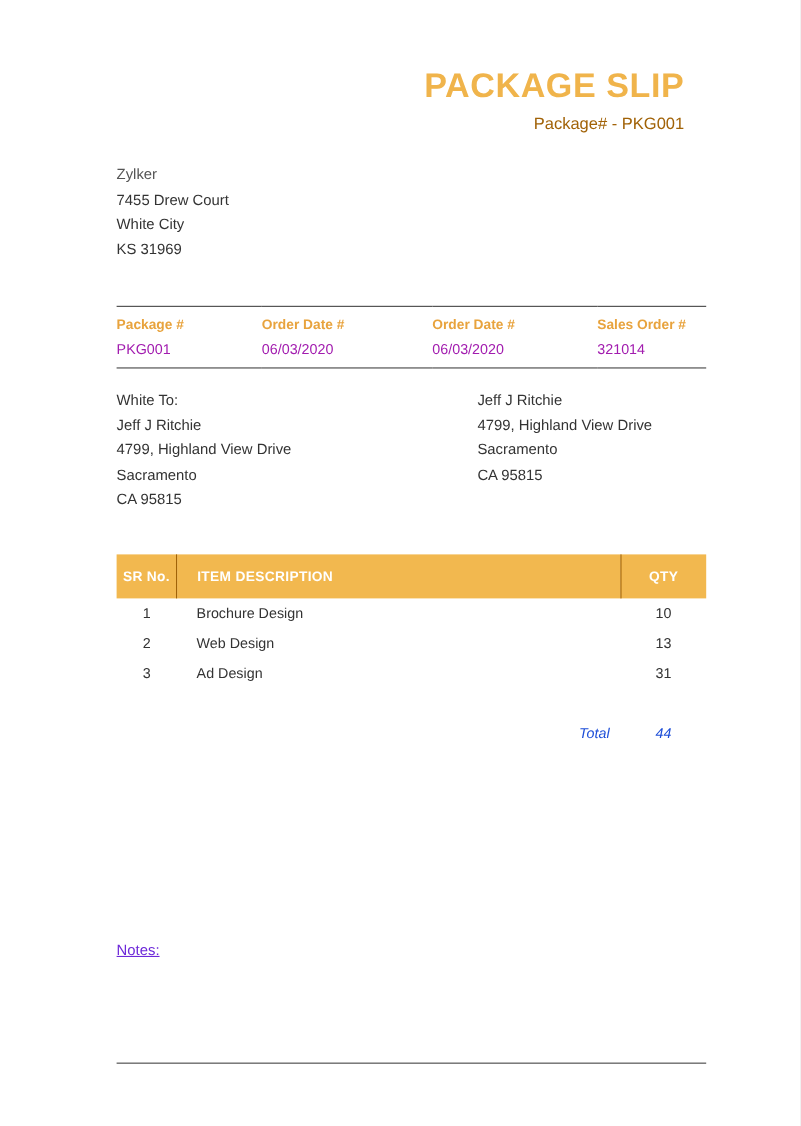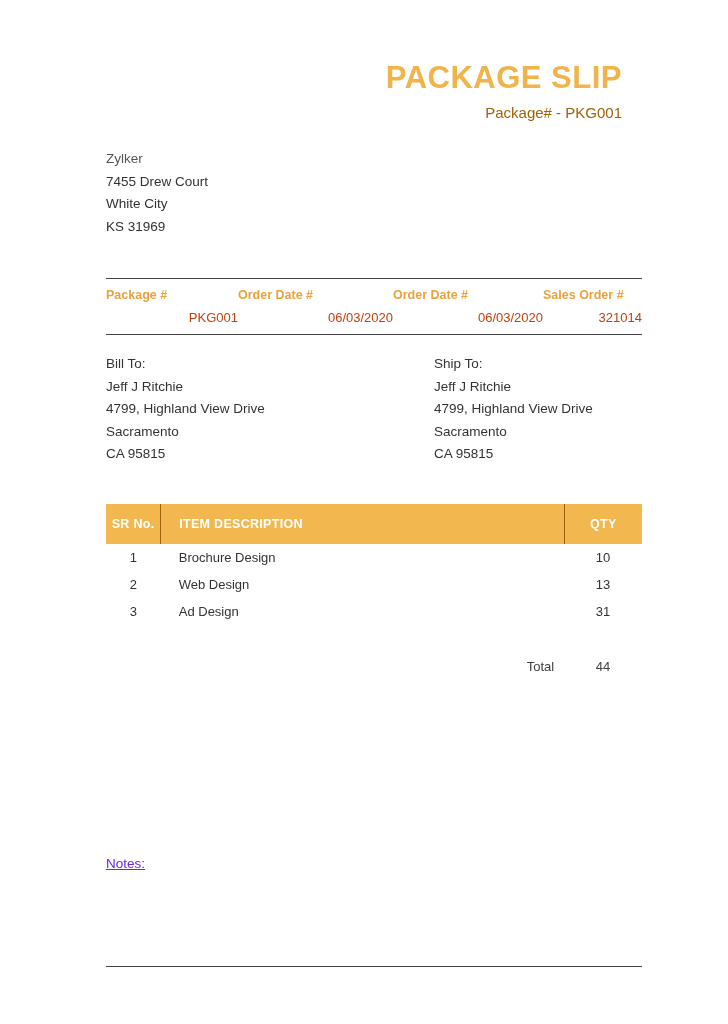--- a/index.html
+++ b/index.html
@@ -73,22 +73,22 @@
   .meta-table th {
     text-align: left;
     color: #e8a33d;
     font-weight: bold;
     font-size: 12.5px;
     padding: 0 0 8px 0;
     border-top: 1.5px solid #444444;
     padding-top: 9px;
   }
   .meta-table td {
-    text-align: right;
-    color: #c2410c;
+    text-align: left;
+    color: #a21caf;
     font-size: 13px;
     padding: 0 0 9px 0;
     border-bottom: 1.5px solid #444444;
     margin-top: 33px;
   }
   .meta-table .col1 { width: 132px; }
   .meta-table .col2 { width: 155px; }
   .meta-table .col3 { width: 150px; }
   .meta-table .col4 { width: 99px; }
 
@@ -129,22 +129,23 @@
     color: #333333;
     font-size: 13px;
     padding: 6px 0 6px 0;
   }
   .items tbody td.sr   { text-align: center; }
   .items tbody td.desc { text-align: left; padding-left: 18px; }
   .items tbody td.qty  { text-align: center; }
 
   .items tfoot td {
     font-size: 13px;
-    color: #404040;
+    color: #1d4ed8;
     padding-top: 34px;
+    font-style: italic;
   }
   .items tfoot td.label { text-align: right; padding-right: 10px; }
   .items tfoot td.value { text-align: center; }
 
   
   .notes {
     position: absolute;
     left: 96px;
     top: 848px;
     font-size: 13.5px;
@@ -189,29 +190,28 @@
         <tr>
           <td class="col1">PKG001</td>
           <td class="col2">06/03/2020</td>
           <td class="col3">06/03/2020</td>
           <td class="col4">321014</td>
         </tr>
       </tbody>
     </table>
 
     <div class="addr bill">
-      <div>Bill To:</div>
+      <div>White To:</div>
       <div>Jeff J Ritchie</div>
       <div>4799, Highland View Drive</div>
       <div>Sacramento</div>
       <div>CA 95815</div>
     </div>
 
     <div class="addr ship">
-      <div>Ship To:</div>
       <div>Jeff J Ritchie</div>
       <div>4799, Highland View Drive</div>
       <div>Sacramento</div>
       <div>CA 95815</div>
     </div>
 
     <table class="items">
       <thead>
         <tr>
           <th class="sr">SR No.</th>

